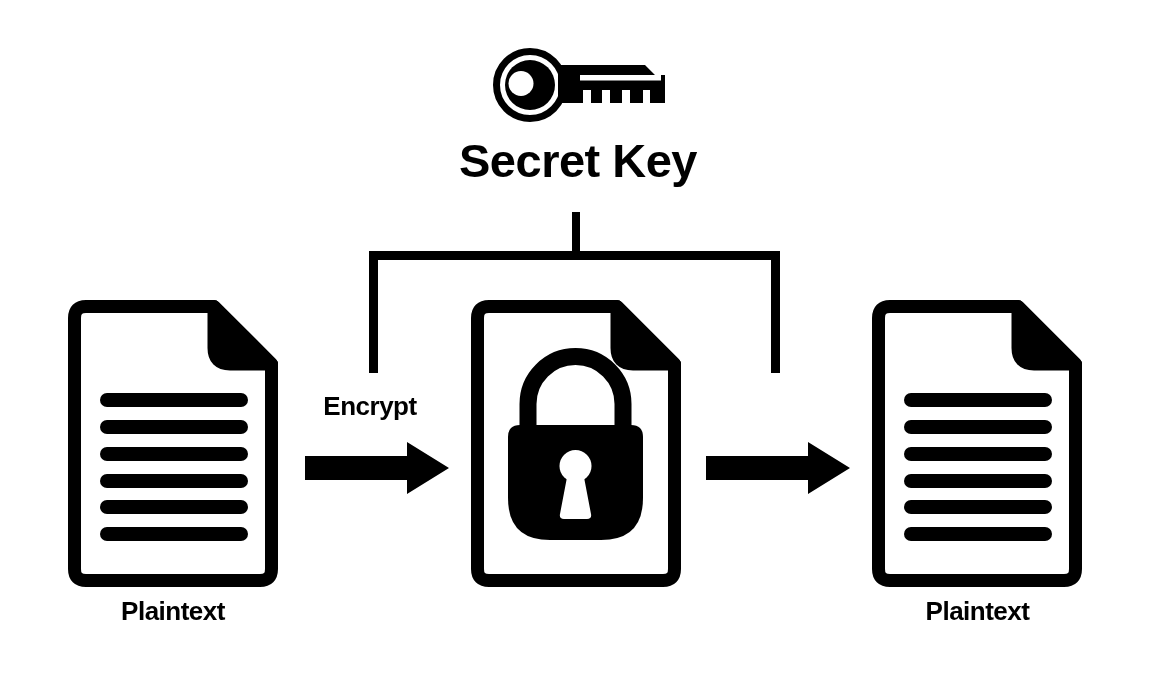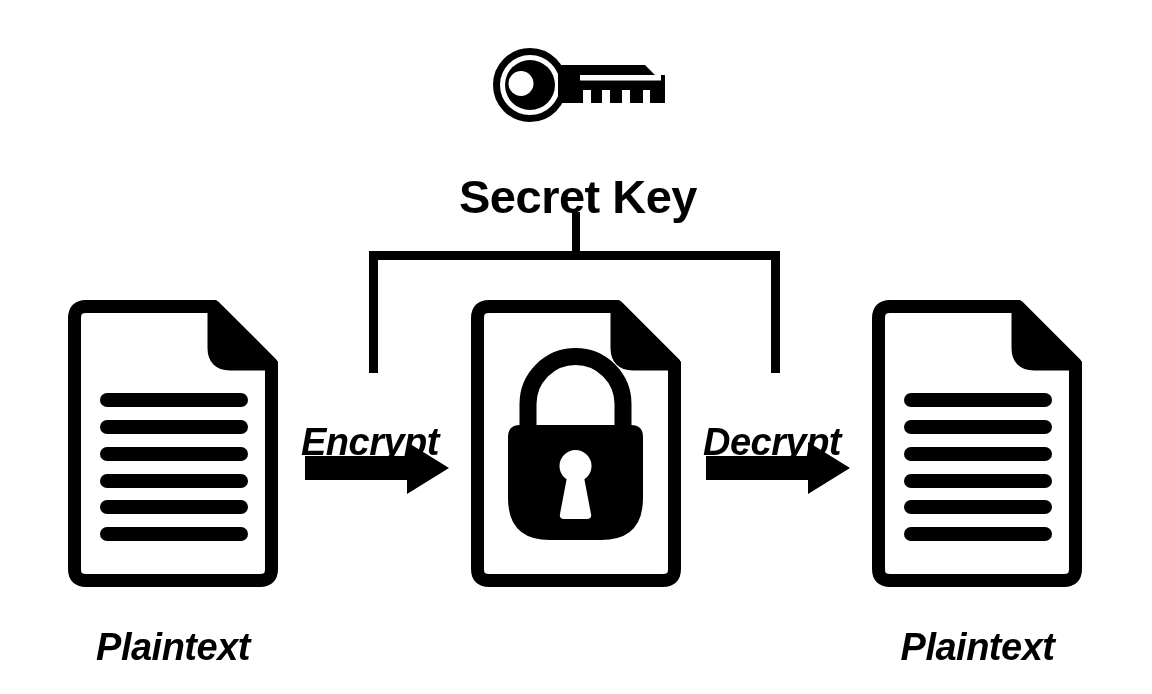--- a/index.html
+++ b/index.html
@@ -5,24 +5,24 @@
   :root { --fg:#000000; --bg:#ffffff; }
   html,body { margin:0; padding:0; background:var(--bg); }
   .canvas {
     position:relative; width:1152px; height:694px;
     background:var(--bg); overflow:hidden;
     font-family:"Liberation Sans", sans-serif; color:var(--fg);
   }
   .abs { position:absolute; }
   .label {
     position:absolute; text-align:center; color:var(--fg);
-    font-weight:600; letter-spacing:-0.5px; white-space:nowrap;margin-top:36px;
+    font-weight:600; letter-spacing:-0.5px; white-space:nowrap;
   }
   .title-label { font-size:47px; line-height:50px; }
-  .node-label, .op-label { font-size:38px; line-height:42px;font-style:italic; }
+  .node-label, .op-label { font-size:26px; line-height:42px; }
   .line { position:absolute; background:var(--fg); }
   svg { display:block; }
   .fg-fill { fill:var(--fg); }
   .bg-fill { fill:var(--bg); }
   .fg-stroke { stroke:var(--fg); }
 </style>
 </head>
 <body>
 
 <div class="canvas">
@@ -81,21 +81,20 @@
         <path d="M57,130 V104 A47.5,47.5 0 0 1 152,104 V130" fill="none" class="fg-stroke" stroke-width="17"></path>
         <path d="M49,125 H160 Q172,125 172,137 V198 Q172,240 130,240 H79 Q37,240 37,198 V137 Q37,125 49,125 Z" class="fg-fill"></path>
         <g>
           <circle cx="104.5" cy="166" r="16" class="bg-fill"></circle>
           <path d="M97,172 L89,214 Q88,219 93,219 H116 Q121,219 120,214 L112,172 Z" class="bg-fill"></path>
         </g>
       </g>
     </svg>
   </div>
 
-  <div class="label op-label" style="left:692px; top:385px; width:160px;">Decrypt</div>
   <div class="abs" style="left:704px; top:440px; width:148px; height:56px;">
     <svg width="148" height="56" viewBox="0 0 148 56">
       <polygon class="fg-fill" points="2,16 104,16 104,2 146,28 104,54 104,40 2,40"></polygon>
     </svg>
   </div>
 
   <div class="abs" style="left:872px; top:300px; width:210px; height:287px;">
     <svg width="210" height="287" viewBox="0 0 210 287">
       <path d="M146,6.5 H18 Q6.5,6.5 6.5,18 V269 Q6.5,280.5 18,280.5 H192 Q203.5,280.5 203.5,269 V64 Z" class="bg-fill fg-stroke" stroke-width="13" stroke-linejoin="round"></path>
       <path d="M146,6.5 L203.5,64 H162 Q146,64 146,48 Z" class="fg-fill fg-stroke" stroke-width="13" stroke-linejoin="round"></path>

